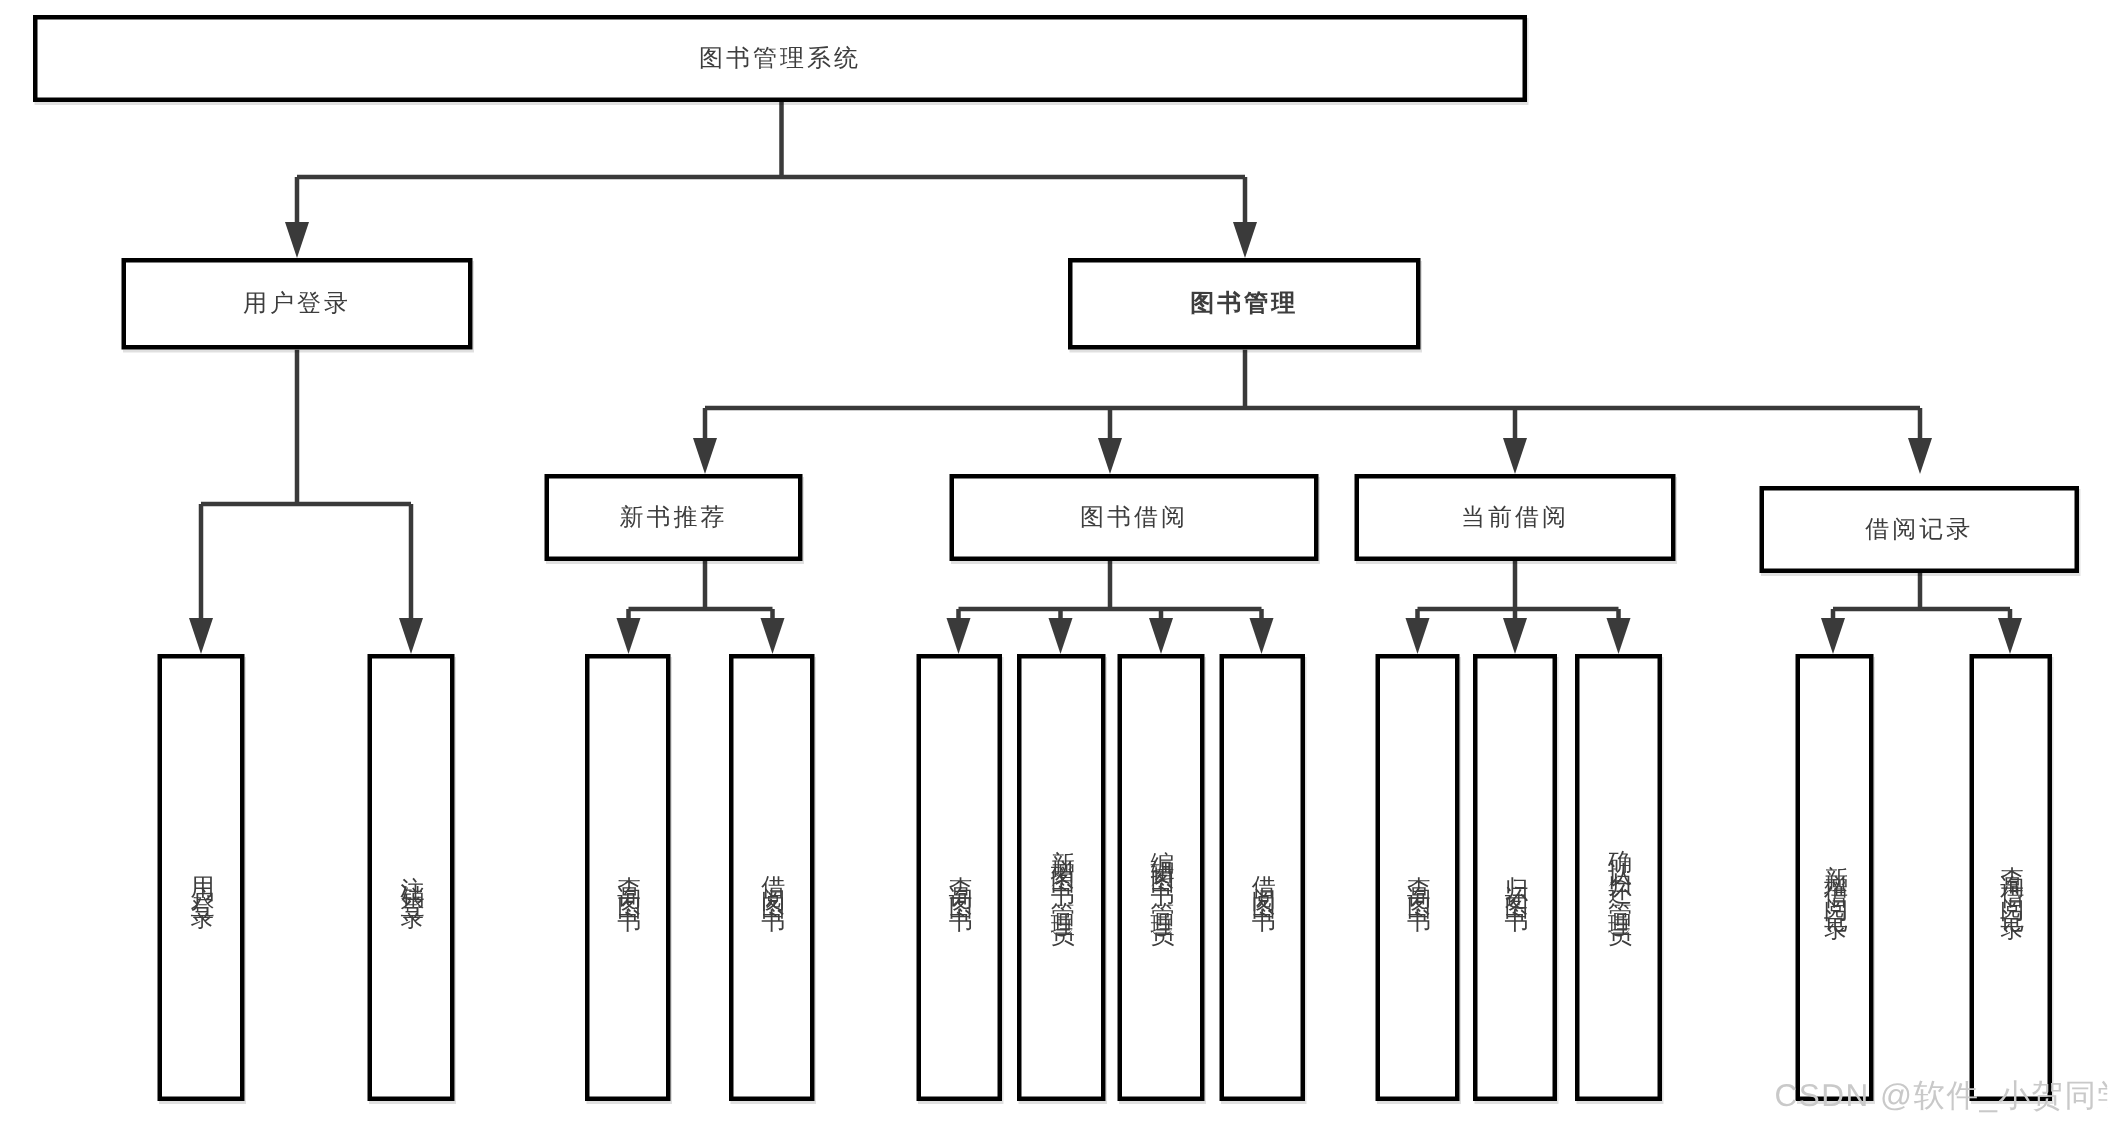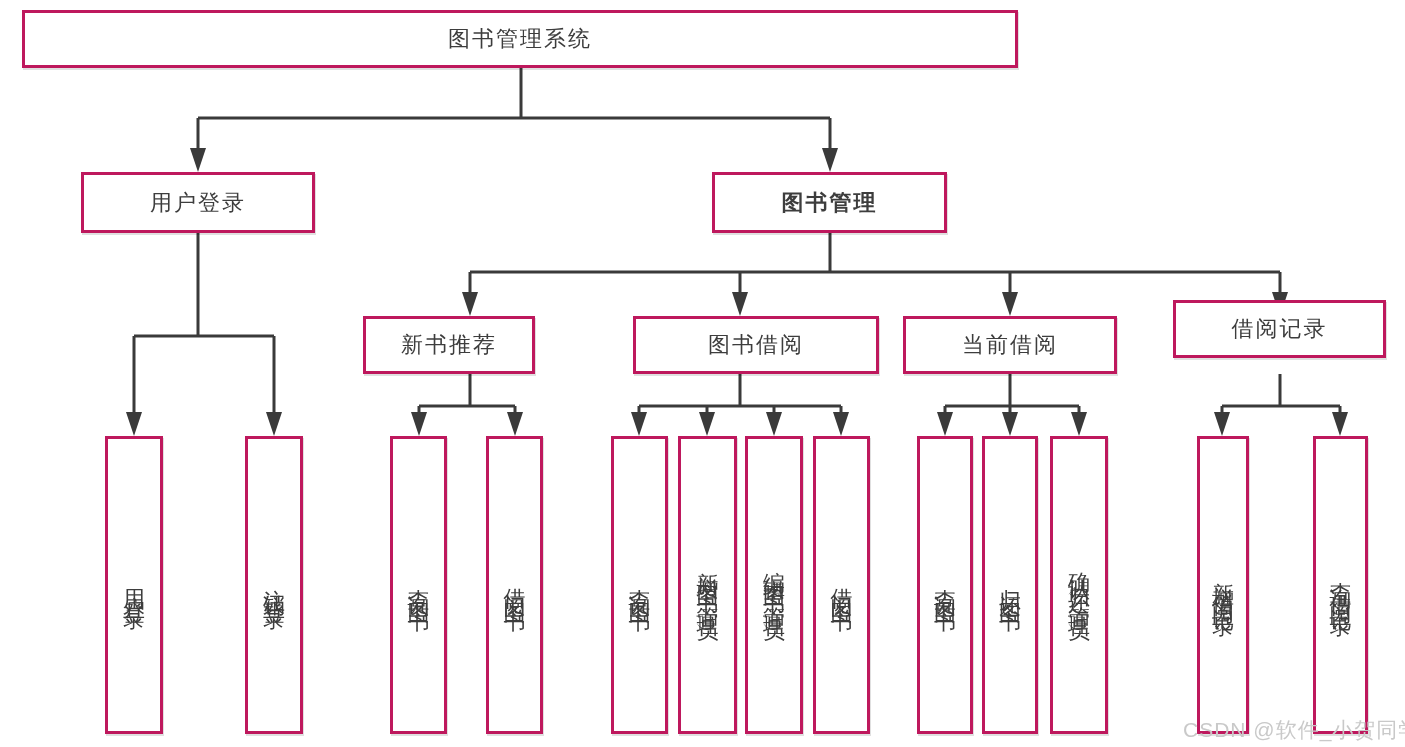--- a/index.html
+++ b/index.html
@@ -18,27 +18,27 @@
   .connectors {
     position: absolute;
     left: 0;
     top: 0;
     z-index: 1;
   }
   .node {
     position: absolute;
     box-sizing: border-box;
     background: #ffffff;
-    border: 3px solid #be185d;
+    border: 3px solid #000000;
     display: flex;
     align-items: center;
     justify-content: center;
     z-index: 2;
     color: #3d3d3d;
-    font-size: 22px;
+    font-size: 16px;
     box-shadow: 1px 2px 0 rgba(0,0,0,0.12);
   }
   .node span {
     white-space: nowrap;
     letter-spacing: 2px;
   }
   .node.vert span {
     writing-mode: vertical-rl;
     text-orientation: mixed;
     letter-spacing: 7px;
@@ -141,21 +141,21 @@
 
   <div class="node" style="left:363px; top:316px; width:172px; height:58px;">
     <span>新书推荐</span>
   </div>
   <div class="node" style="left:633px; top:316px; width:246px; height:58px;">
     <span>图书借阅</span>
   </div>
   <div class="node" style="left:903px; top:316px; width:214px; height:58px;text-align:right;">
     <span>当前借阅</span>
   </div>
-  <div class="node" style="left:1173px; top:300px; width:213px; height:58px;justify-content:center;">
+  <div class="node" style="left:1173px; top:324px; width:213px; height:58px;justify-content:center;">
     <span>借阅记录</span>
   </div>
 
   <div class="node vert" style="left:105px; top:436px; width:58px; height:298px;">
     <span>用户登录</span>
   </div>
   <div class="node vert" style="left:245px; top:436px; width:58px; height:298px;">
     <span>注销登录</span>
   </div>
 

